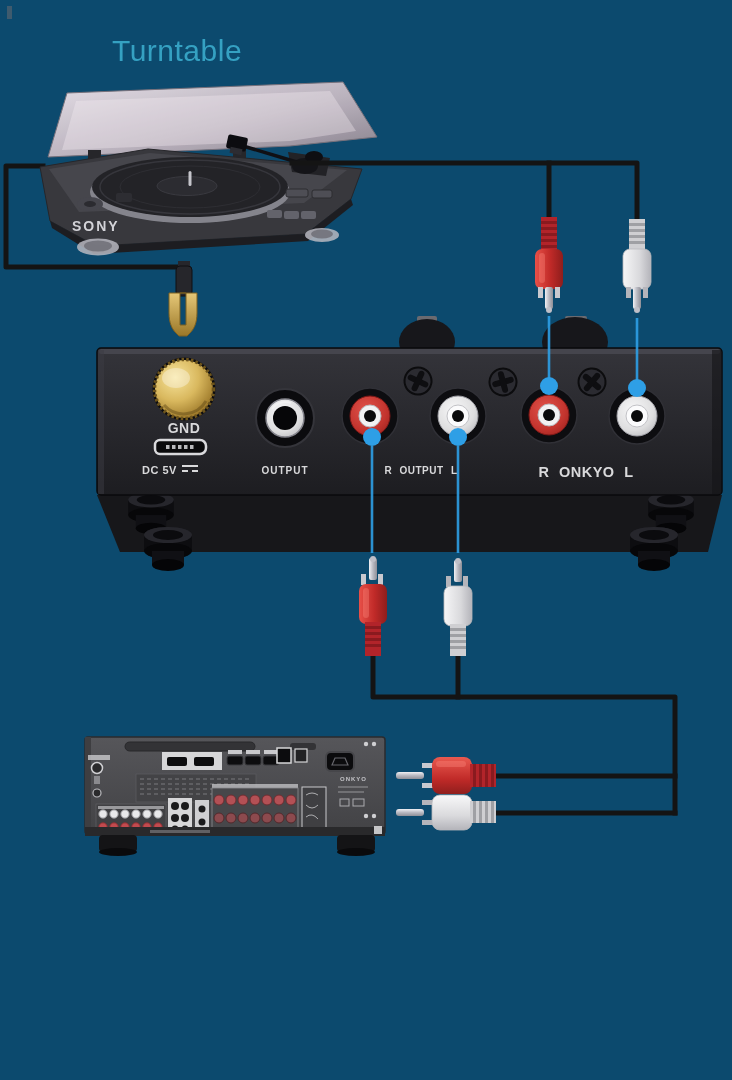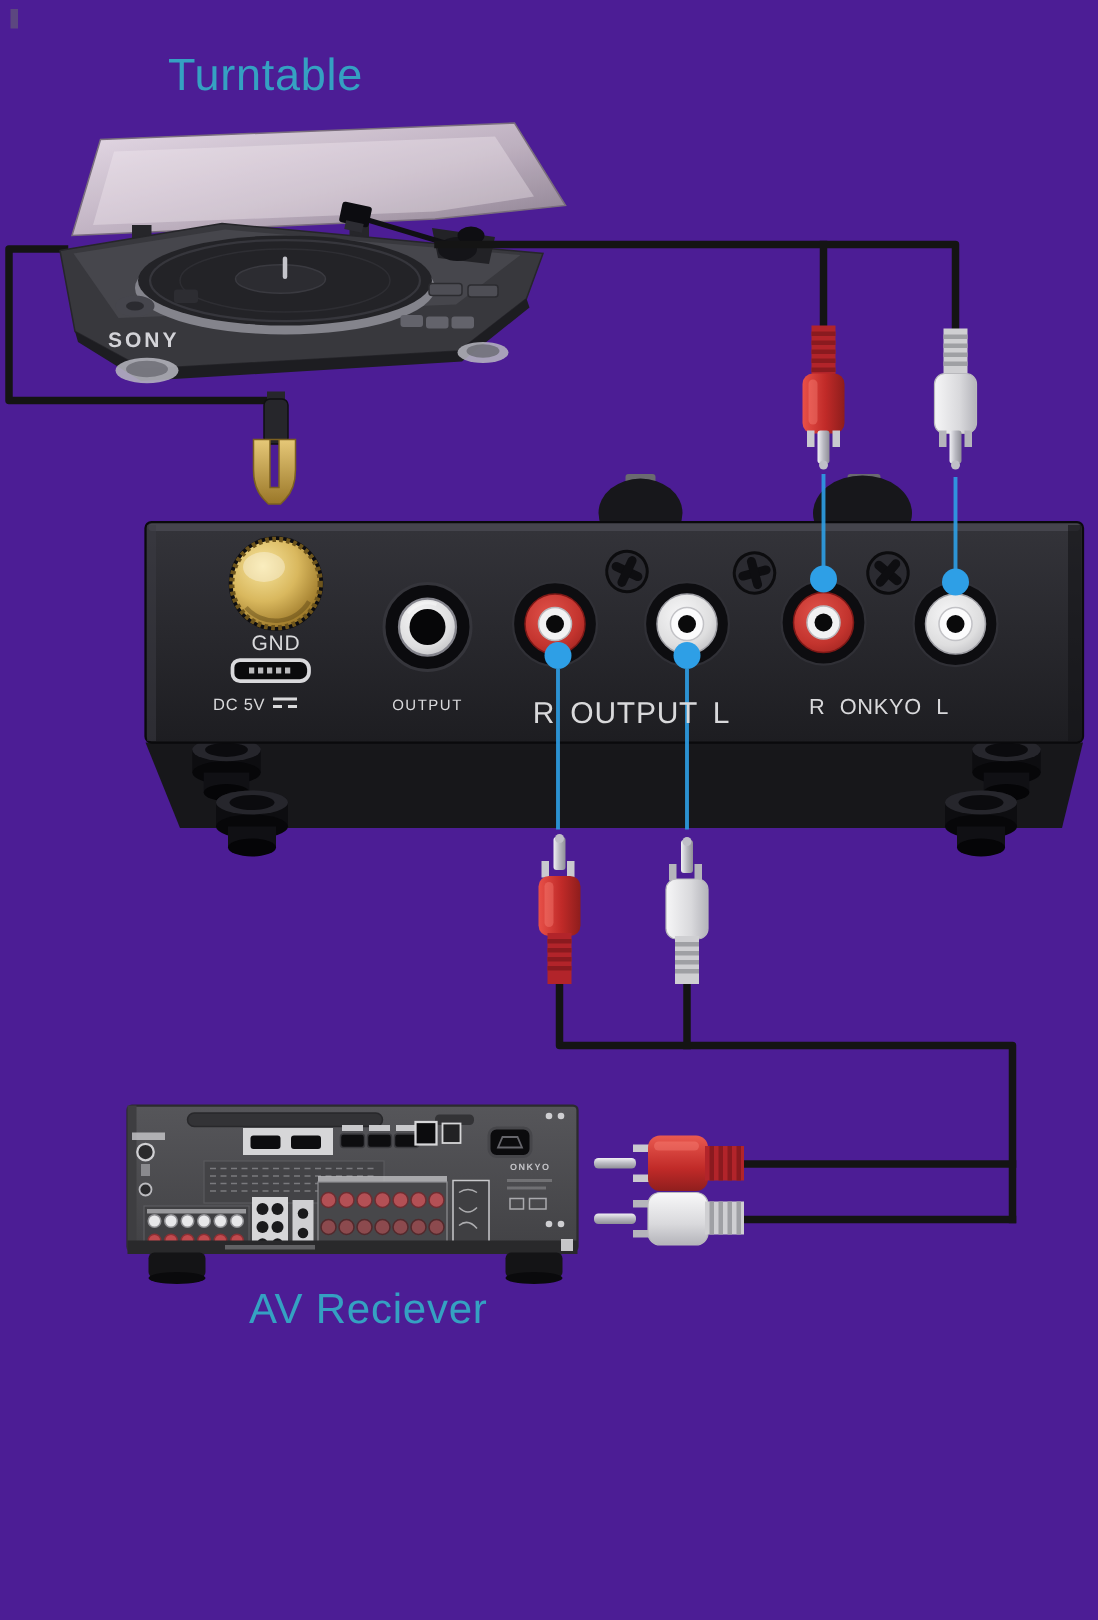--- a/index.html
+++ b/index.html
@@ -1,30 +1,30 @@
 <!DOCTYPE html>
 <html style="--label-teal: #35a1c2; --marker-blue: #2e9fe6; --cable-black: #141414; --rca-red: #c3342e; --rca-white: #e9e9eb; --gold: #d4af52;"><head>
 <meta charset="utf-8">
 <style>
   html,body{margin:0;padding:0;background:#e9e9e9;}
-  .stage{position:relative;width:732px;height:1080px;background:#4c1d95;overflow:hidden;
+  .stage{position:relative;width:732px;height:1080px;background:#0c4a6e;overflow:hidden;
          font-family:"Liberation Sans", sans-serif;}
   .stage svg{position:absolute;left:0;top:0;}
   .olabel{position:absolute;text-align:center;color:var(--label-teal,#35a1c2);
           font-weight:500;line-height:1.1;}
   .t-label{left:102px;top:34px;width:150px;font-size:30px;letter-spacing:.5px;}
   .av-label{left:148px;top:858px;width:195px;font-size:28px;letter-spacing:.5px;}
-  .plabel{position:absolute;color:#d9d9db;font-weight:400;text-align:center;line-height:1;}
+  .plabel{position:absolute;color:#d9d9db;font-weight:700;text-align:center;line-height:1;}
   .lbl-gnd{left:158px;top:421px;width:52px;font-size:14px;letter-spacing:.5px;}
   .lbl-dc{left:142px;top:465px;font-size:11px;letter-spacing:.5px;display:flex;align-items:center;}
   .dcsym{display:inline-block;margin-left:5px;position:relative;top:-2px;}
   .dcsym .s1{display:block;width:16px;height:0;border-top:2.5px solid #d9d9db;}
   .dcsym .s2{display:block;width:16px;height:0;border-top:2.5px dashed #d9d9db;margin-top:3px;}
   .lbl-output{left:245px;top:466px;width:80px;font-size:10px;letter-spacing:1px;}
-  .lbl-rout{left:350px;top:466px;width:142px;font-size:20px;letter-spacing:.5px;word-spacing:4px;}
+  .lbl-rout{left:350px;top:466px;width:142px;font-size:10px;letter-spacing:.5px;word-spacing:4px;}
   .lbl-rin{left:514px;top:465px;width:144px;font-size:14.5px;letter-spacing:.5px;word-spacing:5px;}
   .lbl-sony{position:absolute;left:72px;top:218px;font-size:14px;letter-spacing:2px;
             color:#d3d3d8;font-weight:700;}
   .lbl-onkyo{position:absolute;left:340px;top:776px;font-size:6px;letter-spacing:1px;
              color:#c3c3c7;font-weight:700;}
   .corner-mark{position:absolute;left:7px;top:6px;width:5px;height:13px;background:#6a6a70;opacity:.55;}
   .wire{stroke:var(--cable-black,#141414);stroke-width:5;fill:none;stroke-linejoin:round;stroke-linecap:square;}
   .blueline{stroke:var(--marker-blue,#2e9fe6);stroke-width:2.6;fill:none;opacity:.9;}
   .bluedot{fill:var(--marker-blue,#2e9fe6);}
 </style>
@@ -476,21 +476,20 @@
           <rect x="473" y="801" width="3" height="22"></rect>
           <rect x="479" y="801" width="3" height="22"></rect>
       <rect x="485" y="801" width="3" height="22"></rect>
           <rect x="491" y="801" width="3" height="22"></rect>
         </g>
   </g>
 </svg>
 
 <div class="corner-mark"></div>
 <div class="olabel t-label">Turntable</div>
-<div class="olabel av-label">AV Reciever</div>
 <div class="lbl-sony">SONY</div>
 <div class="lbl-onkyo">ONKYO</div>
 <div class="plabel lbl-gnd">GND</div>
 <div class="plabel lbl-dc">
   <span>DC 5V</span>
   <span class="dcsym">
         <span class="s1"></span>
         <span class="s2"></span>
       </span>
 </div>

